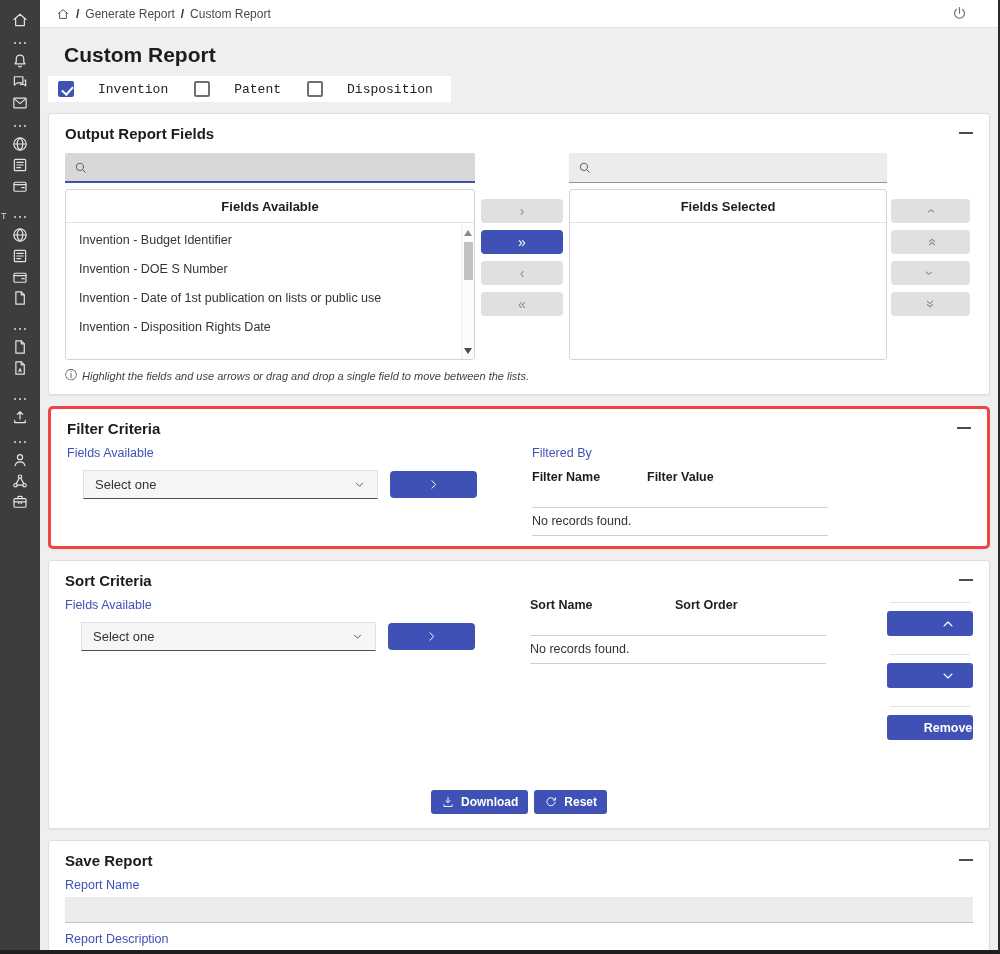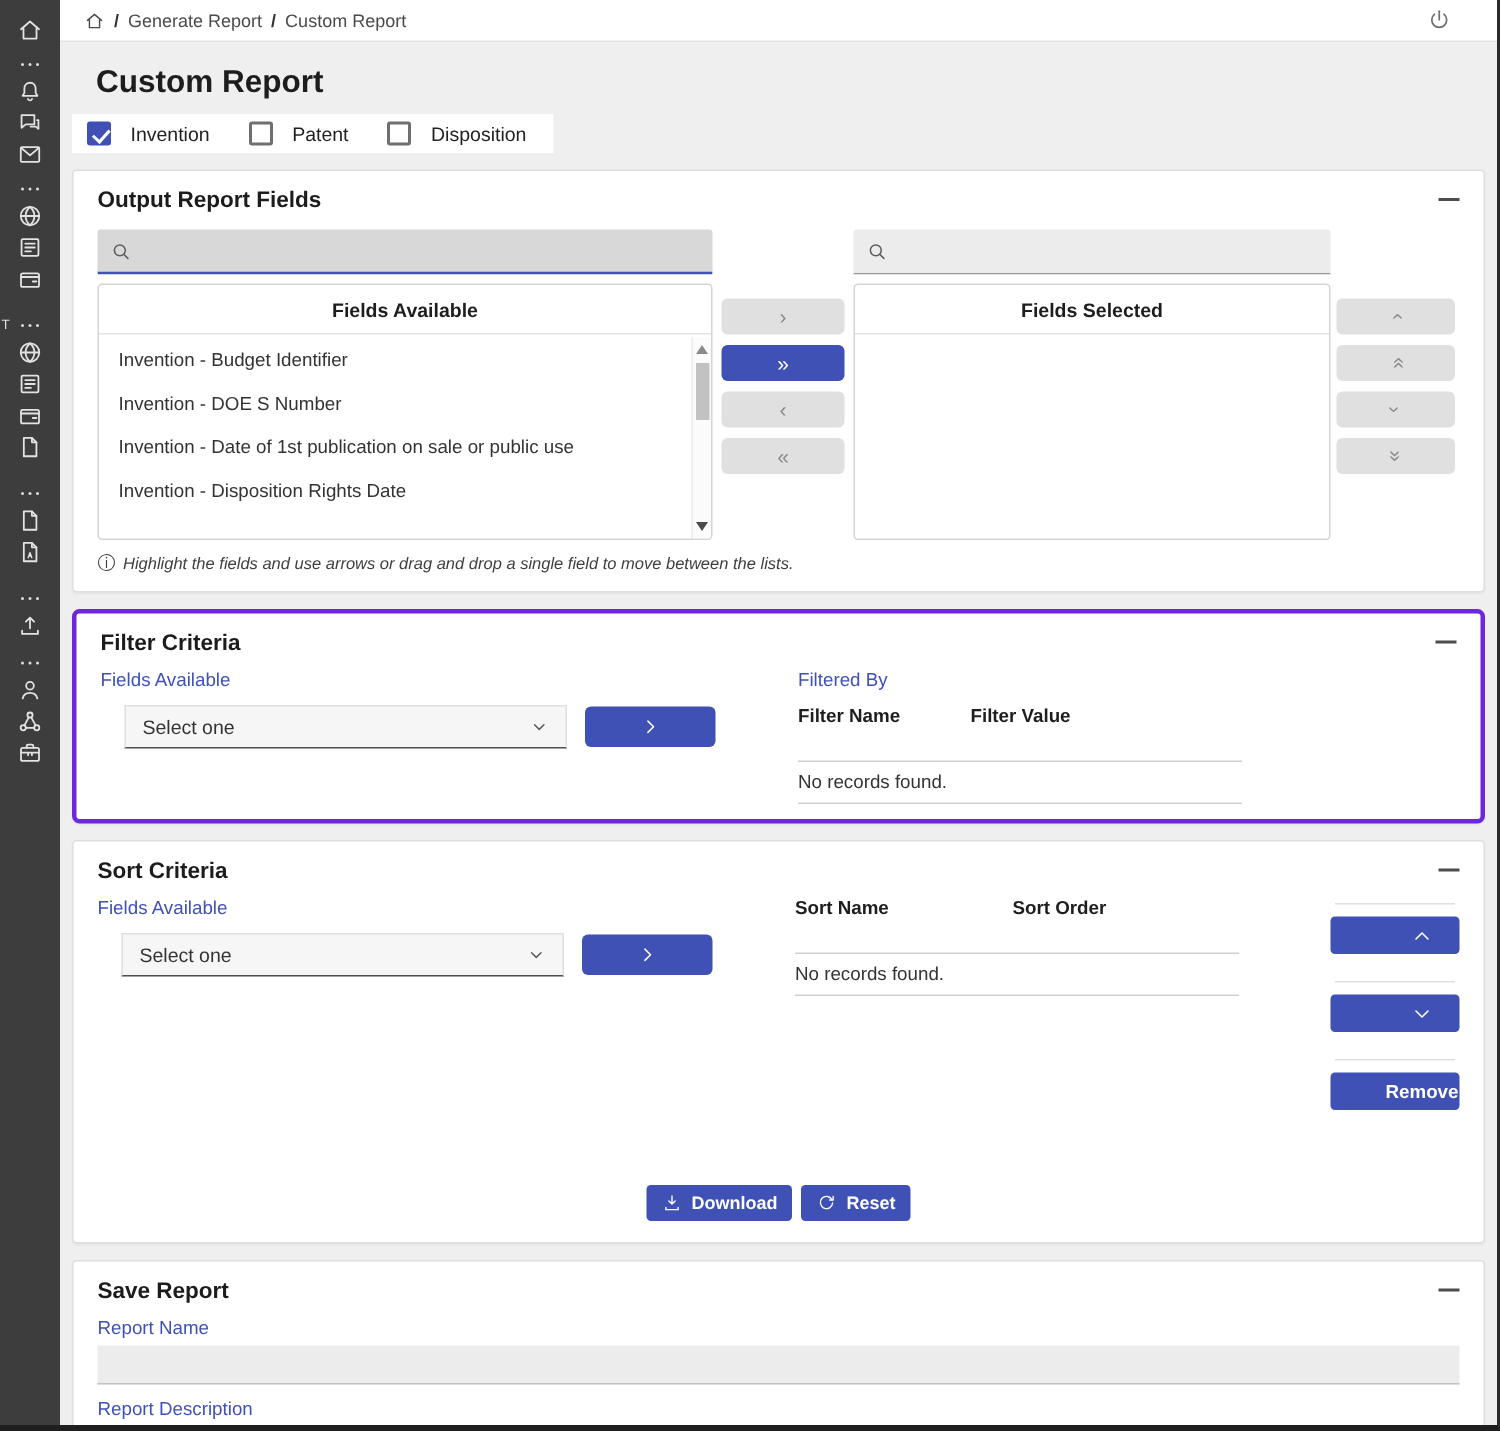--- a/index.html
+++ b/index.html
@@ -19,27 +19,27 @@
   
   .topbar { position:absolute; left:40px; right:0; top:0; height:28px; background:#fff; border-bottom:1px solid #e2e2e2; display:flex; align-items:center; justify-content:space-between; padding:0 30px 0 16px; z-index:4; }
   .crumbs { display:flex; align-items:center; gap:6px; font-size:12px; color:#4a4a4a; }
   .crumbs .sep { font-weight:bold; color:#333; }
   .power { color:#6e6e6e; display:flex; cursor:pointer; }
 
   
   .main { position:absolute; left:40px; right:0; top:29px; bottom:0; background:#efefef; padding:0 6px; overflow:hidden; }
   .page-title { font-size:21px; font-weight:bold; color:#1d1d1d; margin:14px 0 0 18px; }
   .type-row { display:inline-flex; align-items:center; background:#fff; margin:9px 0 0 2px; padding:5px 18px 5px 10px; gap:26px; }
-  .type-item { display:flex; align-items:center; gap:13px; font-size:13px; color:#222; cursor:pointer; }
+  .type-item { display:flex; align-items:center; gap:24px; font-size:13px; color:#222; cursor:pointer;font-family:Liberation Mono, monospace; }
   .cbx { width:16px; height:16px; border:2px solid #6f6f6f; border-radius:2px; background:#fff; position:relative; flex:0 0 auto; }
   .cbx.checked { background:#3f51b5; border-color:#3f51b5; }
   .cbx.checked:after { content:""; position:absolute; left:3.5px; top:0.5px; width:5px; height:9px; border:solid #fff; border-width:0 2px 2px 0; transform:rotate(42deg); }
 
   .card { position:relative; background:#fff; border:1px solid #dedede; border-radius:3px; margin:11px 2px 0 2px; padding:11px 16px 10px 16px; box-shadow:0 1px 2px rgba(0,0,0,.05); }
-  .card.hl { border:3px solid #6d28d9; border-radius:5px; }
+  .card.hl { border:3px solid #ef4444; border-radius:5px; }
   .sec-head { display:flex; align-items:flex-start; justify-content:space-between; }
   .sec-title { font-size:15px; font-weight:bold; color:#1c1c1c; }
   .collapse { width:14px; height:2px; background:#4c4c4c; margin-top:7px; cursor:pointer; }
 
   
   .dual { display:flex; margin-top:11px; }
   .col-list { width:410px; }
   .col-list.right { width:318px; }
   .searchbox { height:30px; display:flex; align-items:center; padding:0 8px; gap:6px; border-radius:2px 2px 0 0; }
   .searchbox.focused { background:#d8d8d8; border-bottom:2px solid #3f51b5; }
@@ -281,21 +281,21 @@
                 <circle cx="11" cy="11" r="5.8"></circle>
                 <path d="M15.4 15.4 19.6 19.6"></path>
               </svg>
             <input type="text" style="">
           </div>
           <div class="listbox">
             <div class="lb-head">Fields Available</div>
             <div class="lb-items">
               <div class="lb-item">Invention - Budget Identifier</div>
               <div class="lb-item">Invention - DOE S Number</div>
-              <div class="lb-item">Invention - Date of 1st publication on sale or public use</div>
+              <div class="lb-item">Invention - Date of 1st publication on lists or public use</div>
               <div class="lb-item">Invention - Disposition Rights Date</div>
             </div>
             <div class="fake-scroll">
               <div class="fs-up"></div>
               <div class="fs-thumb"></div>
               <div class="fs-dn"></div>
             </div>
           </div>
         </div>
         <div class="col-btns">

